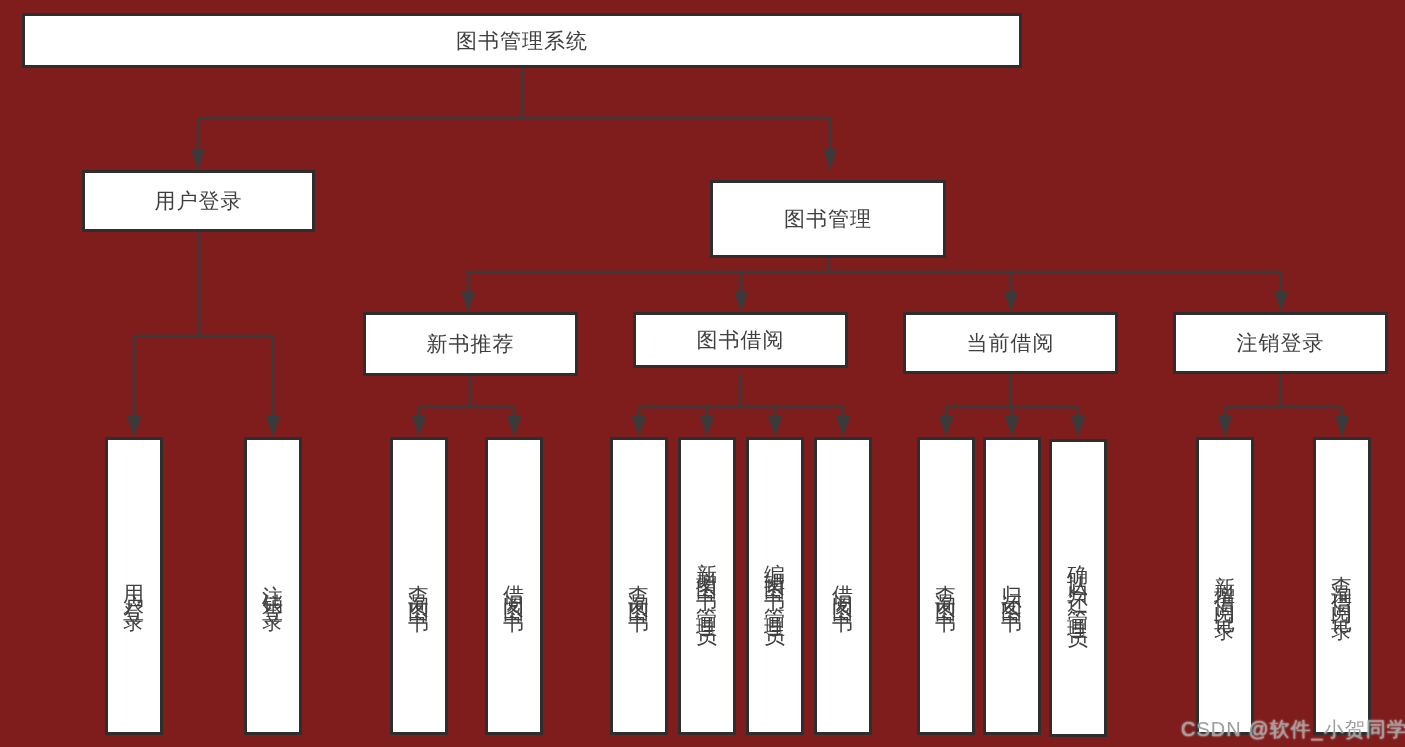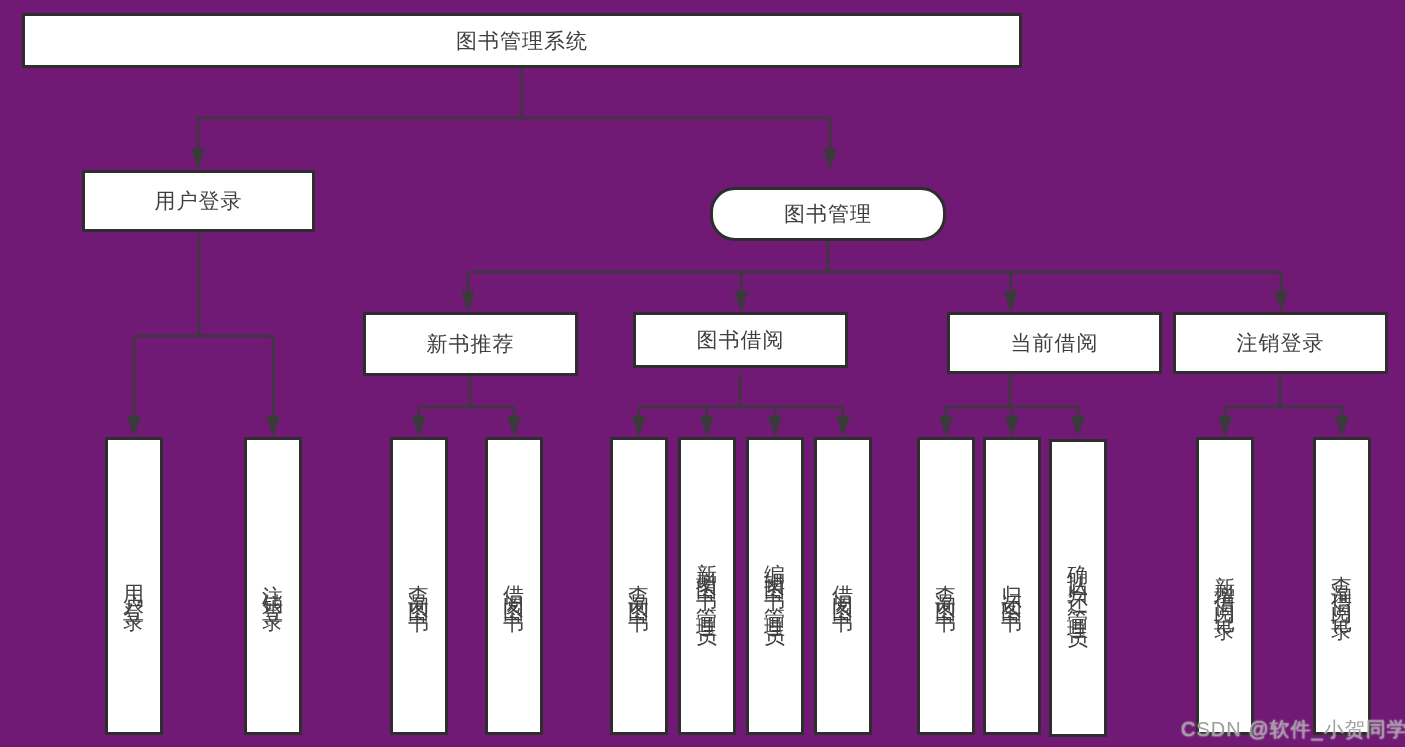--- a/index.html
+++ b/index.html
@@ -1,20 +1,20 @@
 <!DOCTYPE html>
 <html><head>
 <meta charset="utf-8">
 <style>
   html, body { margin: 0; padding: 0; background: #ffffff; }
   .stage {
     position: relative;
     width: 1405px;
     height: 747px;
-    background: #701a75;
+    background: #7f1d1d;
     font-family: "Liberation Sans", sans-serif;
     overflow: hidden;
   }
   svg.connectors {
     position: absolute;
     left: 0; top: 0;
     width: 1405px; height: 747px;
   }
   .box {
     position: absolute;
@@ -96,25 +96,25 @@
       <path d="M1071 416 h14 L1078 437 Z"></path>
 
       <path d="M1218 416 h14 L1225 437 Z"></path>
       <path d="M1335 416 h14 L1342 437 Z"></path>
     </g>
   </svg>
 
   <div class="box" style="left:22px; top:13px; width:1000px; height:55px;">图书管理系统</div>
 
   <div class="box" style="left:82px; top:170px; width:233px; height:62px;">用户登录</div>
-  <div class="box" style="left:710px; top:187px; width:236px; height:54px;border-radius:25px;">图书管理</div>
+  <div class="box" style="left:710px; top:180px; width:236px; height:78px;">图书管理</div>
 
   <div class="box" style="left:363px; top:312px; width:215px; height:64px;">新书推荐</div>
   <div class="box" style="left:633px; top:312px; width:215px; height:56px;">图书借阅</div>
-  <div class="box" style="left:947px; top:312px; width:215px; height:62px;">当前借阅</div>
+  <div class="box" style="left:903px; top:312px; width:215px; height:62px;">当前借阅</div>
   <div class="box" style="left:1173px; top:312px; width:215px; height:62px;">注销登录</div>
 
   <div class="box vbox" style="left:105px; top:437px; width:58px; height:298px;">
     <span>用户登录</span>
   </div>
   <div class="box vbox" style="left:244px; top:437px; width:58px; height:298px;">
     <span>注销登录</span>
   </div>
 
   <div class="box vbox" style="left:390px; top:437px; width:58px; height:298px;">

